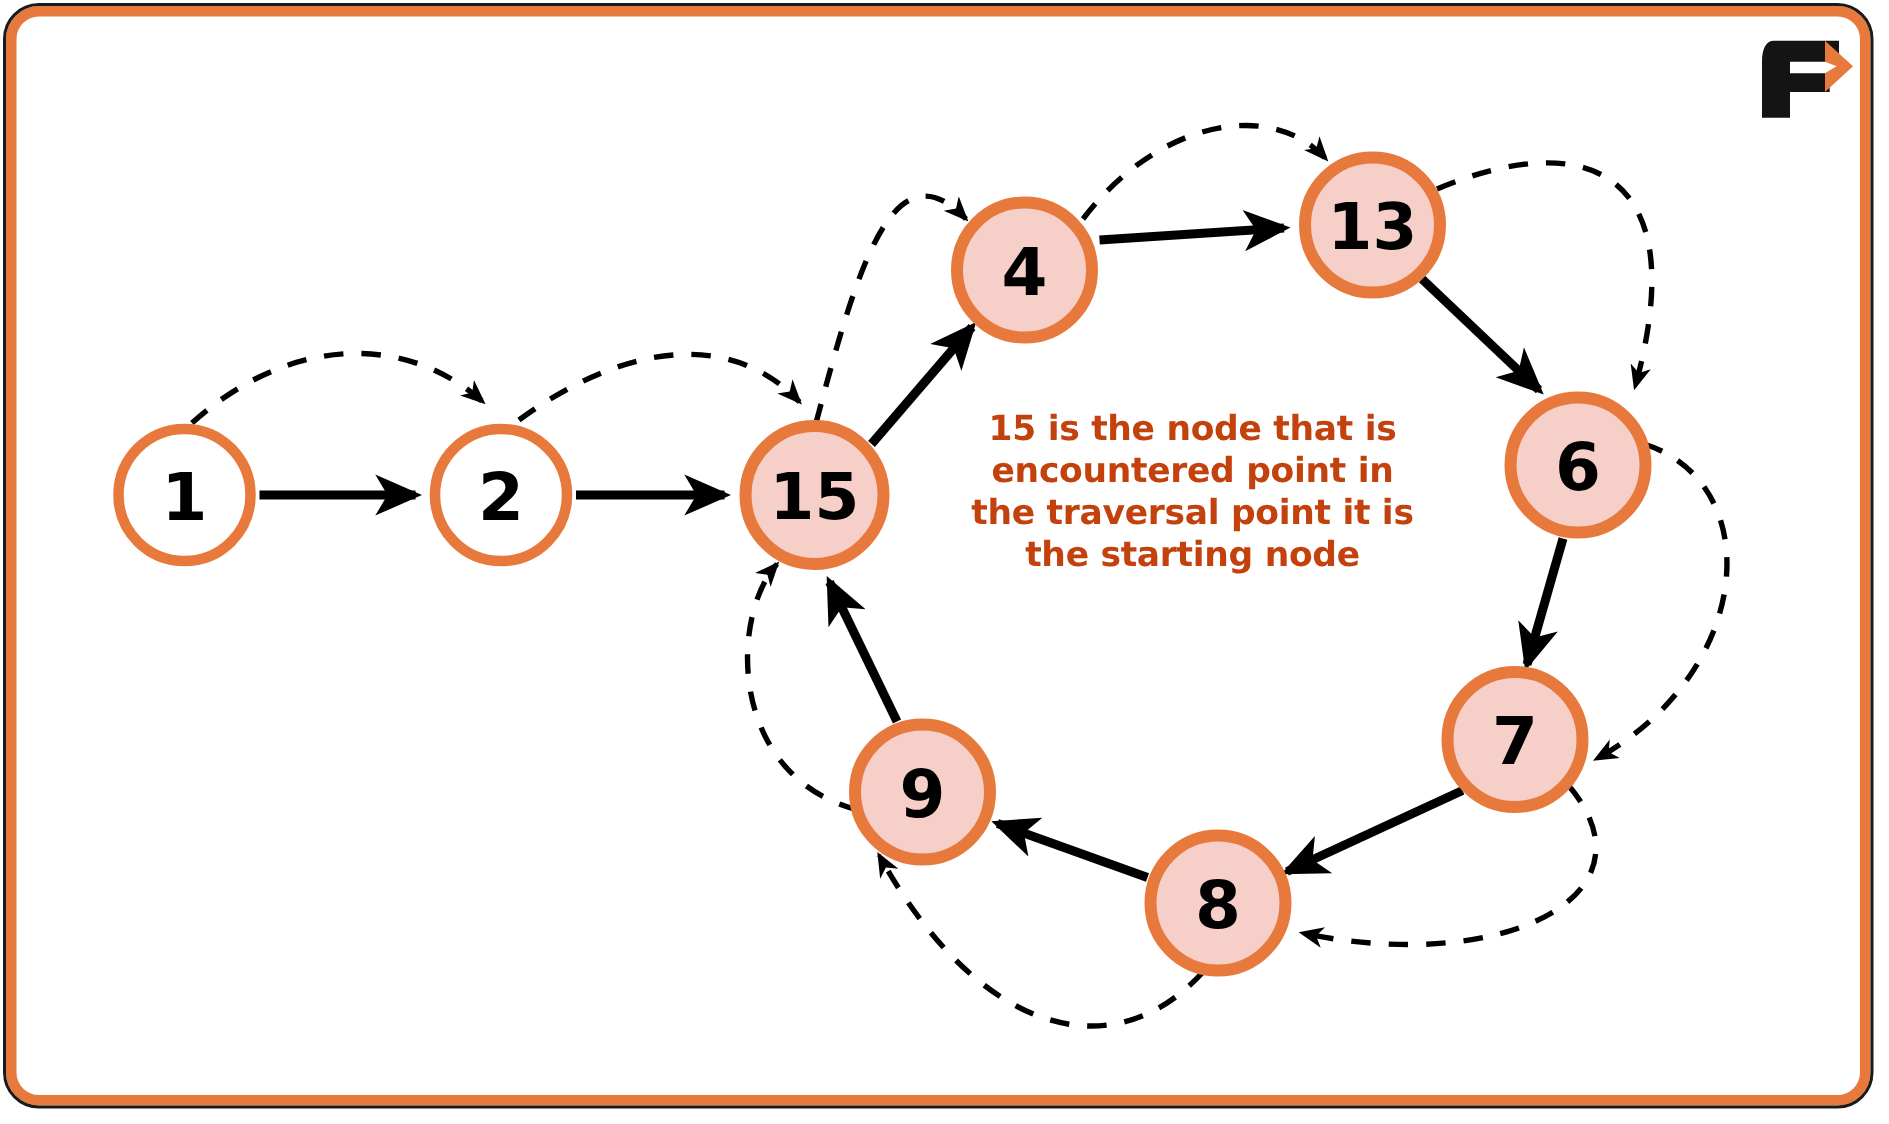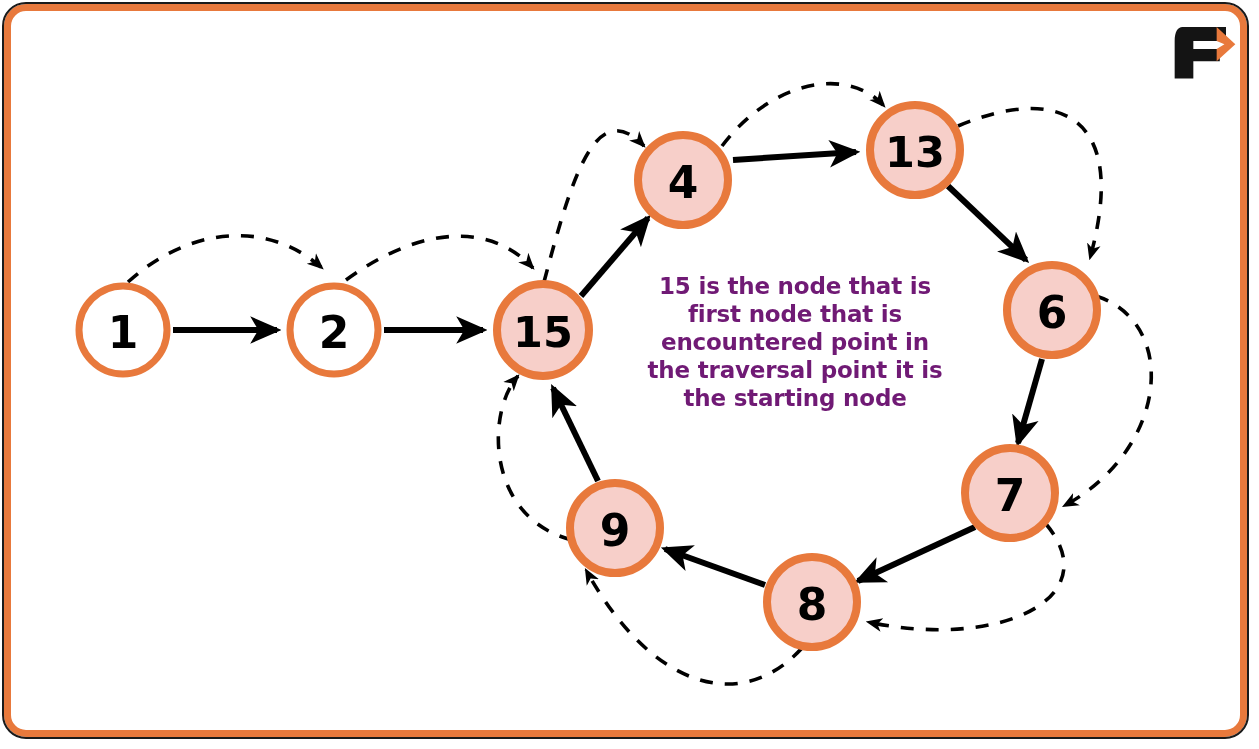--- a/index.html
+++ b/index.html
@@ -32,21 +32,21 @@
     position: absolute;
     left: 0;
     top: 0;
     width: 1259px;
     height: 749px;
   }
   .note {
     position: absolute;
     text-align: center;
     font-weight: bold;
-    color: #701a75;
+    color: #c2410c;
     line-height: 1.22;
     letter-spacing: -0.2px;
   }
   .node-label {
     font-weight: bold;
     fill: #000000;
     font-family: "DejaVu Sans", sans-serif;
     text-anchor: middle;
     dominant-baseline: central;
   }
@@ -161,21 +161,20 @@
 
       <g>
         <circle cx="615" cy="528" r="45" fill="#f7cfc9" stroke="#e8793c" stroke-width="8"></circle>
         <text class="node-label" x="615" y="530" font-size="44">9</text>
       </g>
     </g>
   </svg>
 
   <div class="note" style="left:630px; top:272px; width:330px; font-size:23px;">
     <div>15 is the node that is</div>
-    <div>first node that is</div>
     <div>encountered point in</div>
     <div>the traversal point it is</div>
     <div>the starting node</div>
   </div>
 
   <svg id="logo" viewBox="0 0 100 72">
     <path d="M 30 4 L 86 4 L 86 22 L 44 22 L 44 32 L 78 32 L 78 48 L 44 48 L 44 70 L 20 70 L 20 22 C 20 10 24 4 30 4 Z" fill="#141414"></path>
     <path d="M 74 4 L 98 26 L 74 48 L 74 32 L 84 26 L 74 22 Z" fill="#e8793c"></path>
     <rect x="94" y="4" width="5" height="62" fill="#e8793c" opacity="0"></rect>
   </svg>

